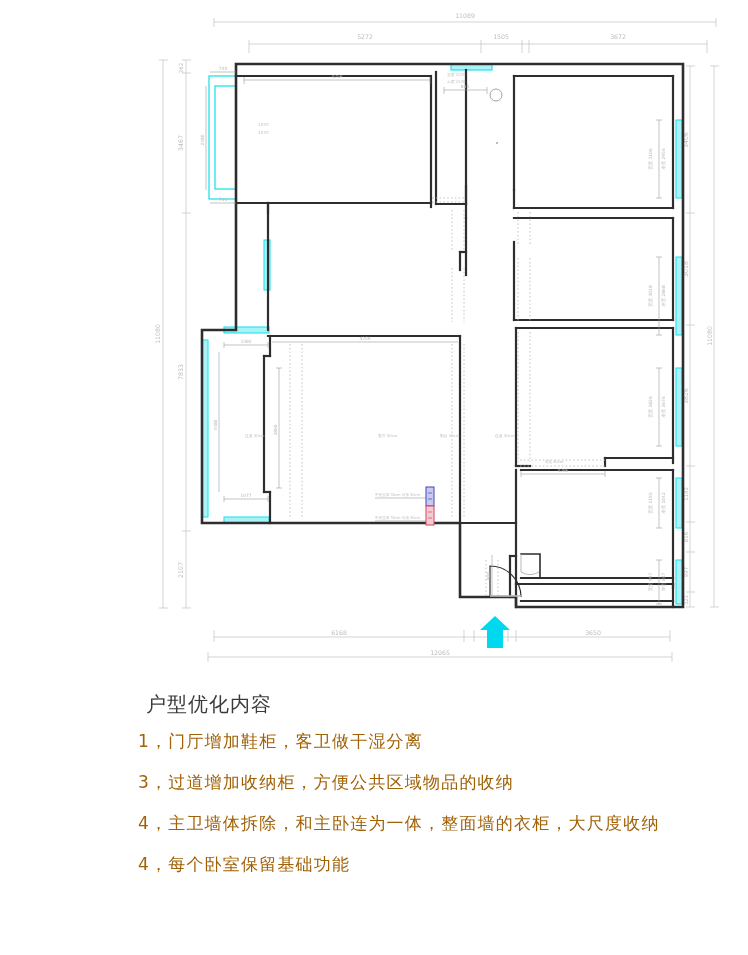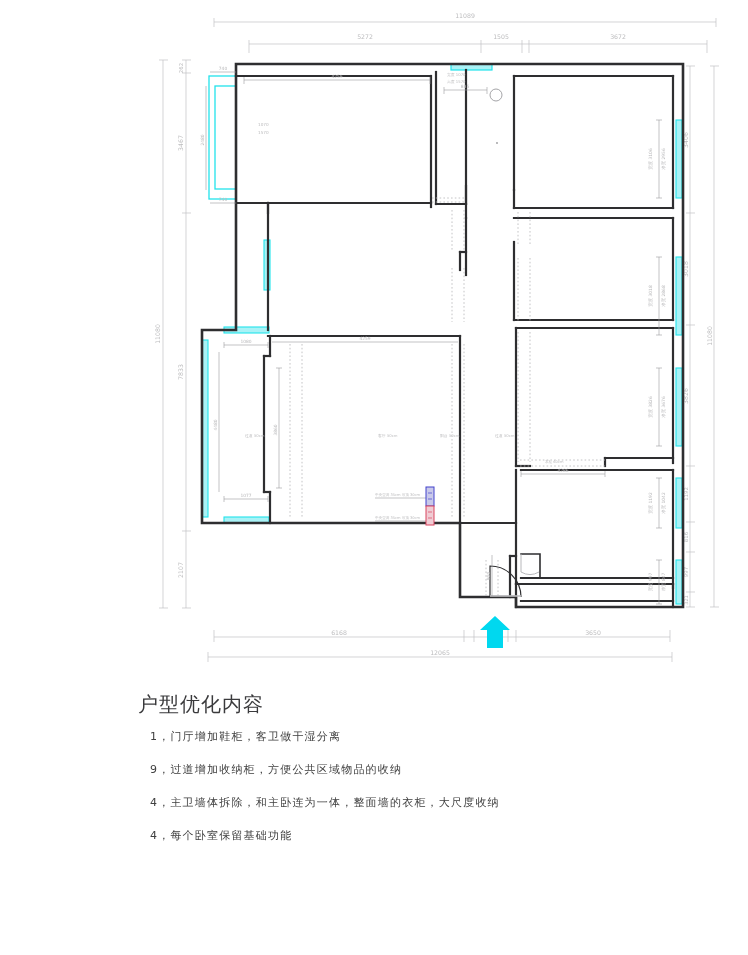--- a/index.html
+++ b/index.html
@@ -36,29 +36,29 @@
   #notes {
     position: absolute;
     left: 138px;
     top: 692px;
     width: 600px;
   }
   #notes-title {
     font-size: 20px;
     color: #3a3a3c;
     letter-spacing: 1px;
-    margin: 0 0 14px 0;
+    margin: 0 0 14px 8px;
     font-weight: normal;
     line-height: 1.2;
   }
   .note-line {
-    font-size: 11px;
-    color: #404040;
+    font-size: 17px;
+    color: #a16207;
     letter-spacing: 1.2px;
-    margin: 0 0 18px 12px;
+    margin: 0 0 18px 0;
     line-height: 1.35;
     white-space: nowrap;
   }
 </style>
 </head>
 <body>
 
 <div id="page">
 
   <div id="plan-wrap">
@@ -371,18 +371,18 @@
       <g>
         <path d="M487,648 L487,630 L480,630 L495,616 L510,630 L503,630 L503,648 Z" fill="#00d8ef" stroke="none"></path>
       </g>
 
     </svg>
   </div>
 
   <div id="notes">
     <h2 id="notes-title">户型优化内容</h2>
     <p class="note-line">1，门厅增加鞋柜，客卫做干湿分离</p>
-    <p class="note-line">9，过道增加收纳柜，方便公共区域物品的收纳</p>
+    <p class="note-line">3，过道增加收纳柜，方便公共区域物品的收纳</p>
     <p class="note-line">4，主卫墙体拆除，和主卧连为一体，整面墙的衣柜，大尺度收纳</p>
     <p class="note-line">4，每个卧室保留基础功能</p>
   </div>
 
 </div>
 
 </body></html>

